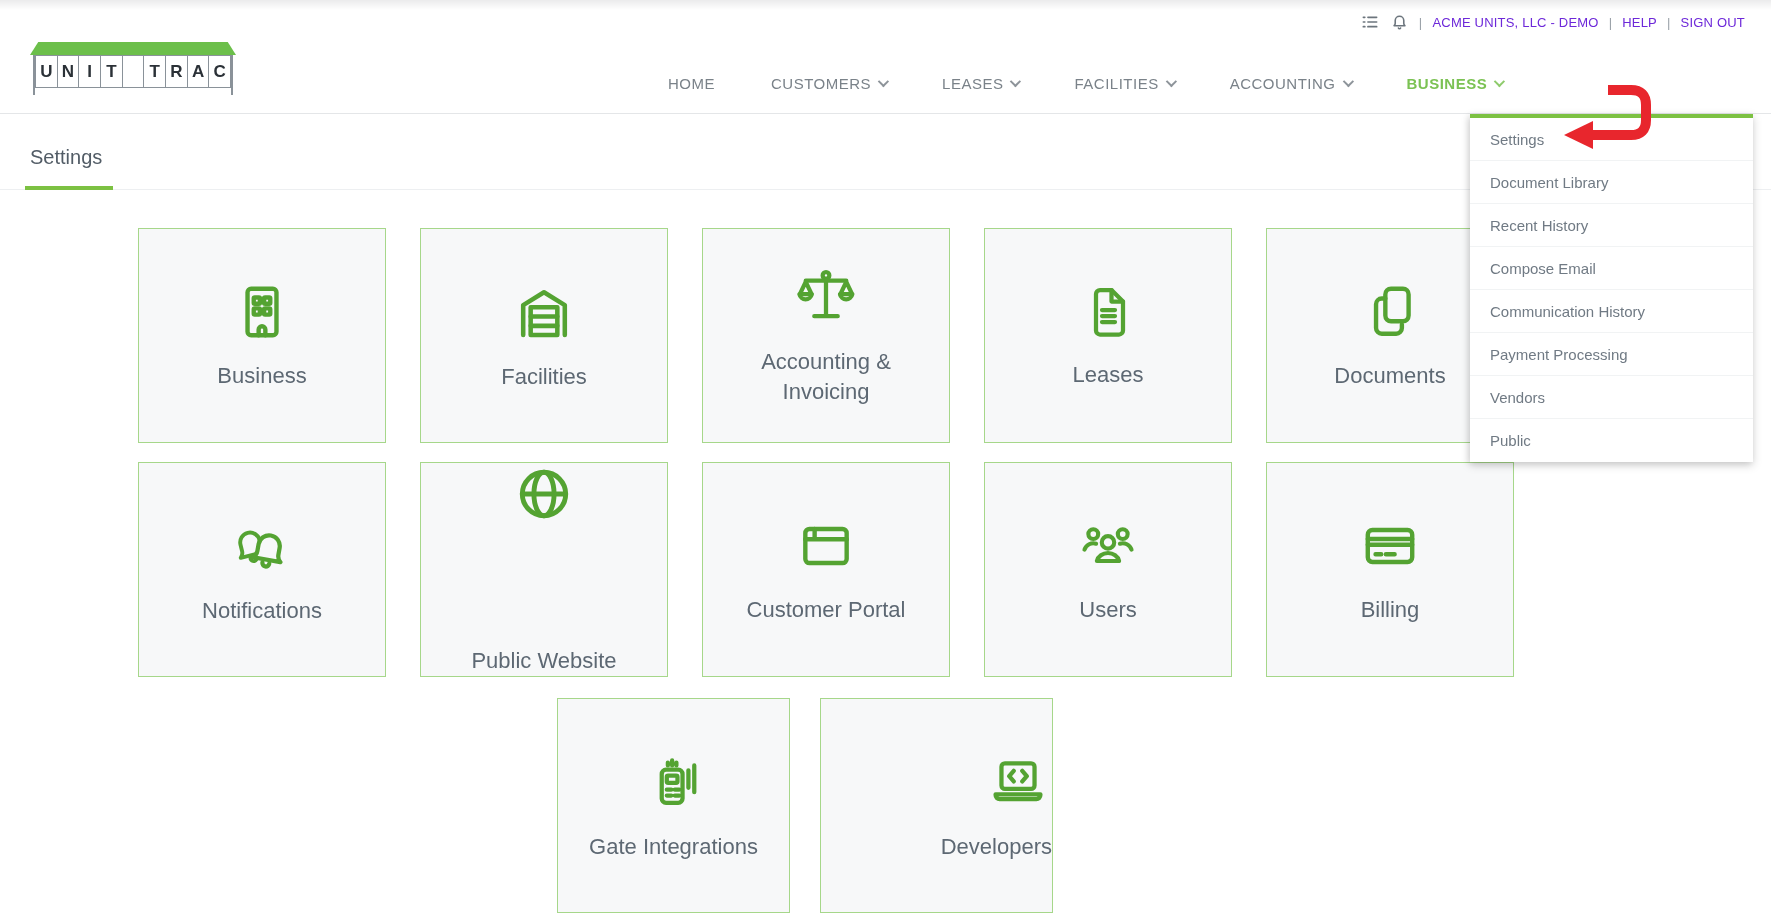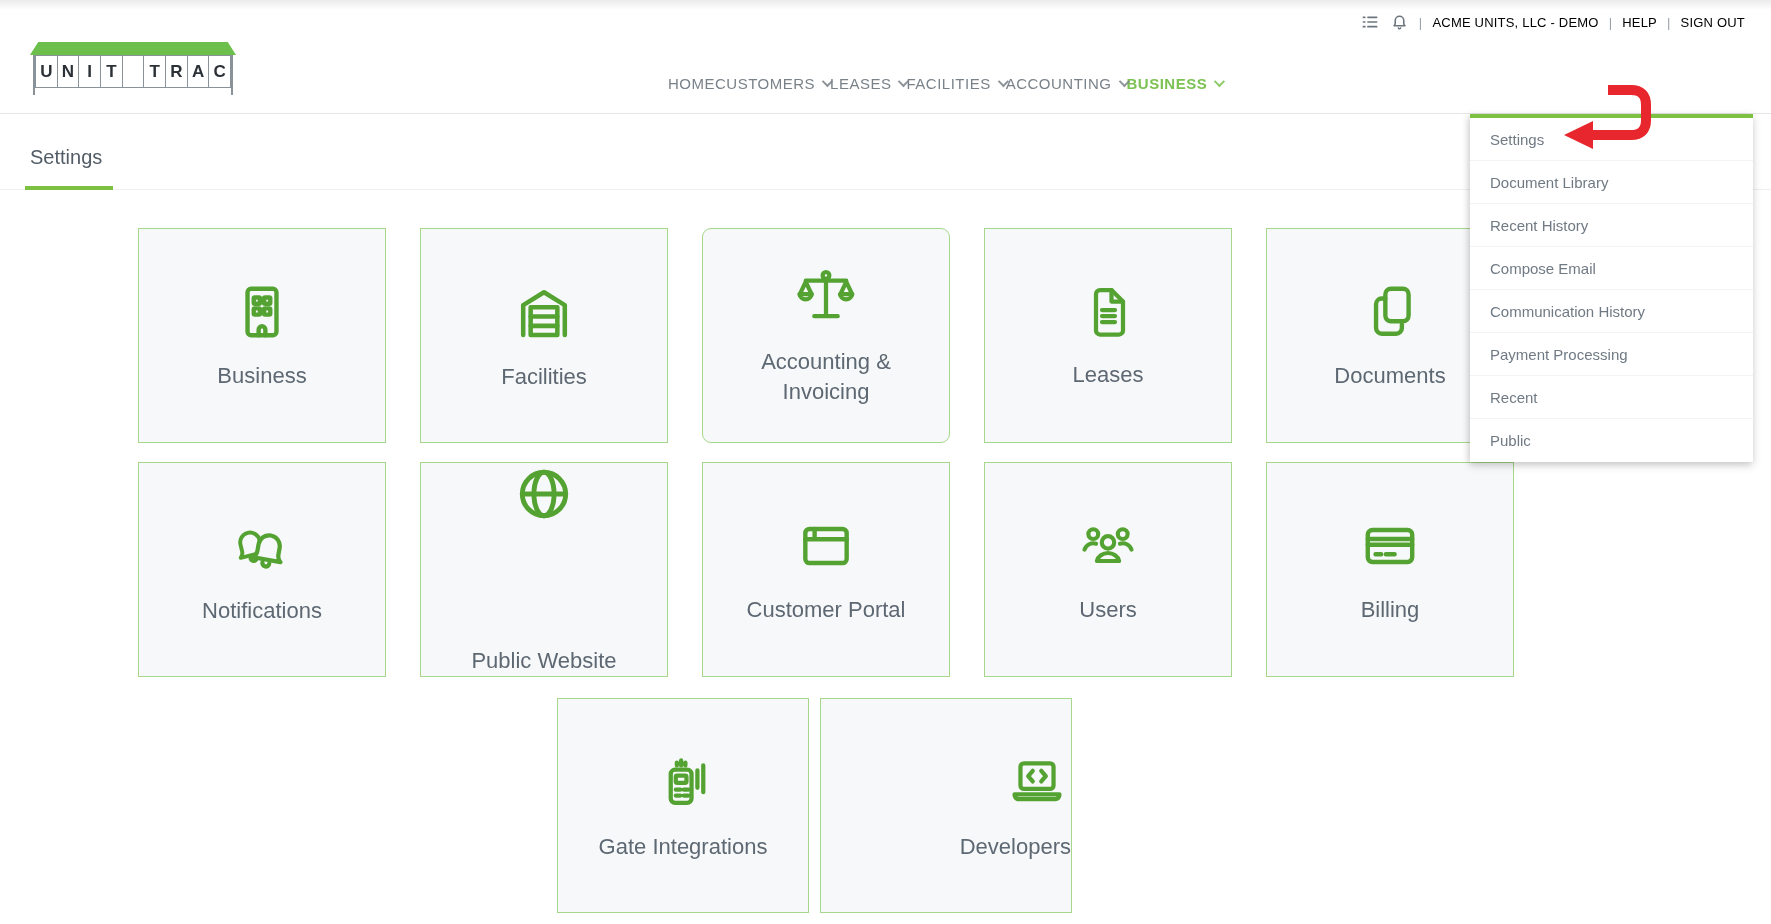--- a/index.html
+++ b/index.html
@@ -7,54 +7,54 @@
   .canvas { position:relative; width:1771px; height:924px; background:#fff; }
 
   
   .top-band { position:absolute; left:0; top:0; width:100%; height:10px;
     background:linear-gradient(180deg,#ebebec 0%, rgba(255,255,255,0) 100%); }
 
   
   .topbar { position:absolute; top:12px; right:26px; display:flex; align-items:center; gap:10px;
     color:#6c757d; font-size:13px; letter-spacing:.2px; }
   .topbar .sep { color:#9aa1a8; }
-  .topbar a { color:#000000; text-decoration:none; cursor:pointer; }
+  .topbar a { color:#6d28d9; text-decoration:none; cursor:pointer; }
   .tb-icon { display:inline-flex; align-items:center; cursor:pointer; color:#6c757d; }
 
   
   .logo { position:absolute; left:30px; top:42px; width:206px; cursor:pointer; }
   .logo-roof { width:206px; height:13px; background:#6cbf4a;
     clip-path:polygon(4% 0, 96% 0, 100% 100%, 0 100%); }
   .logo-cells { display:flex; width:196px; margin:0 5px; }
   .logo-cell { flex:1; height:33px; border:1px solid #8a9299; border-left-width:0;
     background:#fff; display:flex; align-items:center; justify-content:center;
     font-weight:bold; font-size:17px; color:#2b3137; }
   .logo-cell:first-child { border-left-width:1px; }
   .logo-leg { position:absolute; top:13px; width:2px; height:40px; background:#8a9299; }
   .logo-leg.left { left:3px; } .logo-leg.right { right:3px; }
 
   
-  .nav { position:absolute; left:668px; top:70px; display:flex; align-items:center; height:26px; }
+  .nav { position:absolute; left:668px; top:70px; display:flex; gap:56px; align-items:center; height:26px; }
   .nav-item { display:flex; align-items:center; gap:7px; color:#7a8289; font-size:15px;
     letter-spacing:.5px; cursor:pointer; white-space:nowrap; }
   .nav-item.active { color:#7bc253; font-weight:bold; }
   .chev { width:8px; height:8px; border-right:2px solid currentColor; border-bottom:2px solid currentColor;
     transform:rotate(45deg) translateY(-2px); opacity:.85; }
   .nav-rule { position:absolute; left:0; top:113px; width:1771px; height:1px; background:#e4e6e8; }
 
   
   .page-title { position:absolute; left:30px; top:146px; font-size:20px; color:#525c66; }
   .title-rule { position:absolute; left:0; top:189px; width:1771px; height:1px; background:#edeff1; }
   .title-underline { position:absolute; left:25px; top:186px; width:88px; height:4px; background:#7cc142; }
 
   
   .tile { position:absolute; width:248px; height:215px; background:#f7f8f9; border:1px solid #a6d78a;
     display:flex; flex-direction:column; align-items:center; justify-content:center; gap:18px;
     cursor:pointer; }
-  .tile.small { width:252px; }
+  .tile.small { width:233px; }
   .tile .ticon { display:flex; align-items:center; justify-content:center; }
   .tile .tlabel { font-size:22px; color:#5d6873; text-align:center; max-width:200px; line-height:1.35; }
 
   
   .dropdown { position:absolute; left:1470px; top:114px; width:283px; background:#fff;
     border-top:4px solid #7cc142; box-shadow:0 3px 9px rgba(0,0,0,.18), -2px 2px 6px rgba(0,0,0,.08);
     z-index:50; }
   .dd-item { height:43px; display:flex; align-items:center; padding-left:20px;
     font-size:15px; color:#707a84; border-bottom:1px solid #f1f3f4; cursor:pointer; background:#fff; }
   .dd-item:last-child { border-bottom:none; }
@@ -156,21 +156,21 @@
     <span class="ticon">
       <svg width="64" height="64" viewBox="0 0 24 24" fill="none" stroke="#54a332" stroke-width="1.7" stroke-linecap="round" stroke-linejoin="round">
         <path d="M4.2 20.6V9.4L12 4.6l7.8 4.8v11.2"></path>
         <rect x="7" y="10.2" width="10" height="10.4"></rect>
         <path d="M7 13.7h10M7 17.2h10"></path>
       </svg>
     </span>
     <span class="tlabel">Facilities</span>
   </div>
 
-  <div class="tile" style="left:702px; top:228px;border-radius:9px;">
+  <div class="tile" style="left:702px; top:228px;">
     <span class="ticon">
       <svg width="70" height="64" viewBox="0 0 24 24" fill="none" stroke="#54a332" stroke-width="1.6" stroke-linecap="round" stroke-linejoin="round">
         <circle cx="12" cy="3.9" r="1.25"></circle>
         <path d="M4.4 5.9h15.2M12 5.2v13.4M7.6 19.2h8.8"></path>
         <path d="M4.4 6.3L2.2 10.9h4.4z"></path>
         <path d="M2.05 11a2.35 2.35 0 0 0 4.6 0"></path>
         <path d="M19.6 6.3l-2.2 4.6h4.4z"></path>
         <path d="M17.25 11a2.35 2.35 0 0 0 4.6 0"></path>
       </svg>
     </span>
@@ -284,21 +284,21 @@
     <span class="tlabel">Developers</span>
   </div>
 
   <div class="dropdown">
     <div class="dd-item">Settings</div>
     <div class="dd-item">Document Library</div>
     <div class="dd-item">Recent History</div>
     <div class="dd-item">Compose Email</div>
     <div class="dd-item">Communication History</div>
     <div class="dd-item">Payment Processing</div>
-    <div class="dd-item">Recent</div>
+    <div class="dd-item">Vendors</div>
     <div class="dd-item">Public</div>
   </div>
 
   <div class="annotation">
     <svg width="102" height="84" viewBox="0 0 102 84">
       <path d="M52 18 H75 Q90 18 90 33 V48 Q90 63 75 63 H36" fill="none" stroke="#e8262d" stroke-width="10" stroke-linejoin="round"></path>
       <polygon points="37,49 37,77 8,63" fill="#e8262d"></polygon>
     </svg>
   </div>
 </div>

